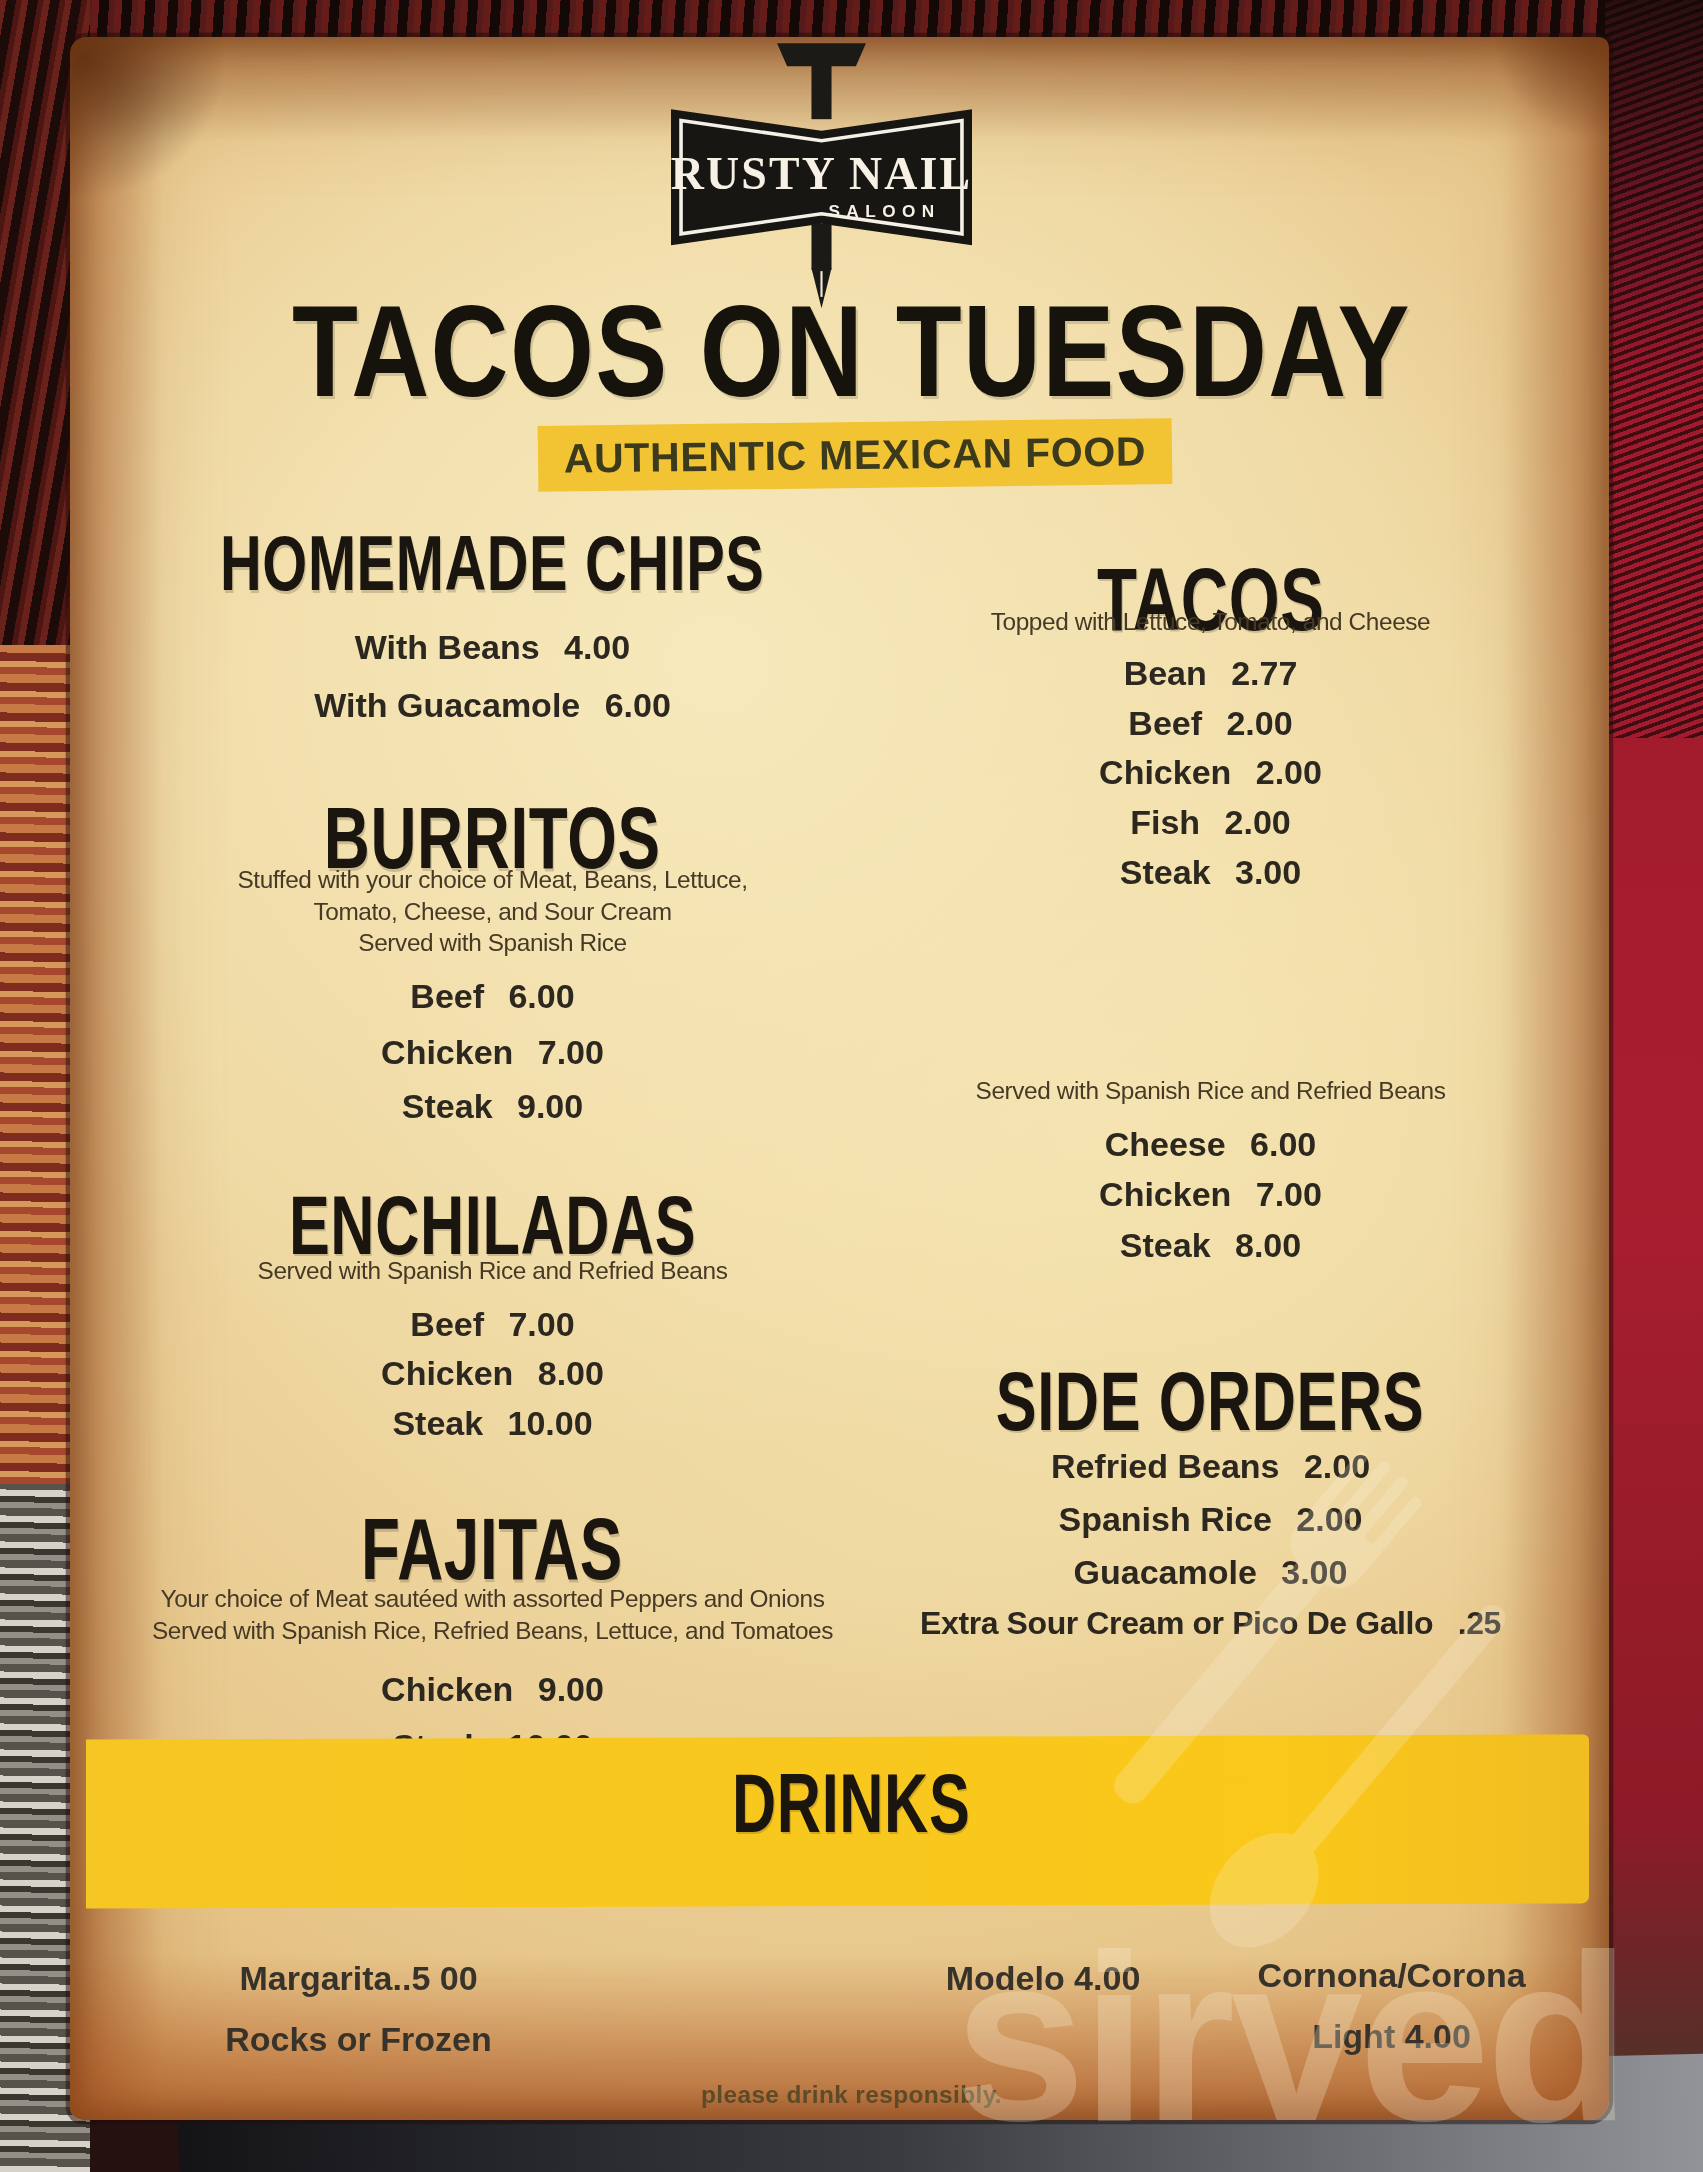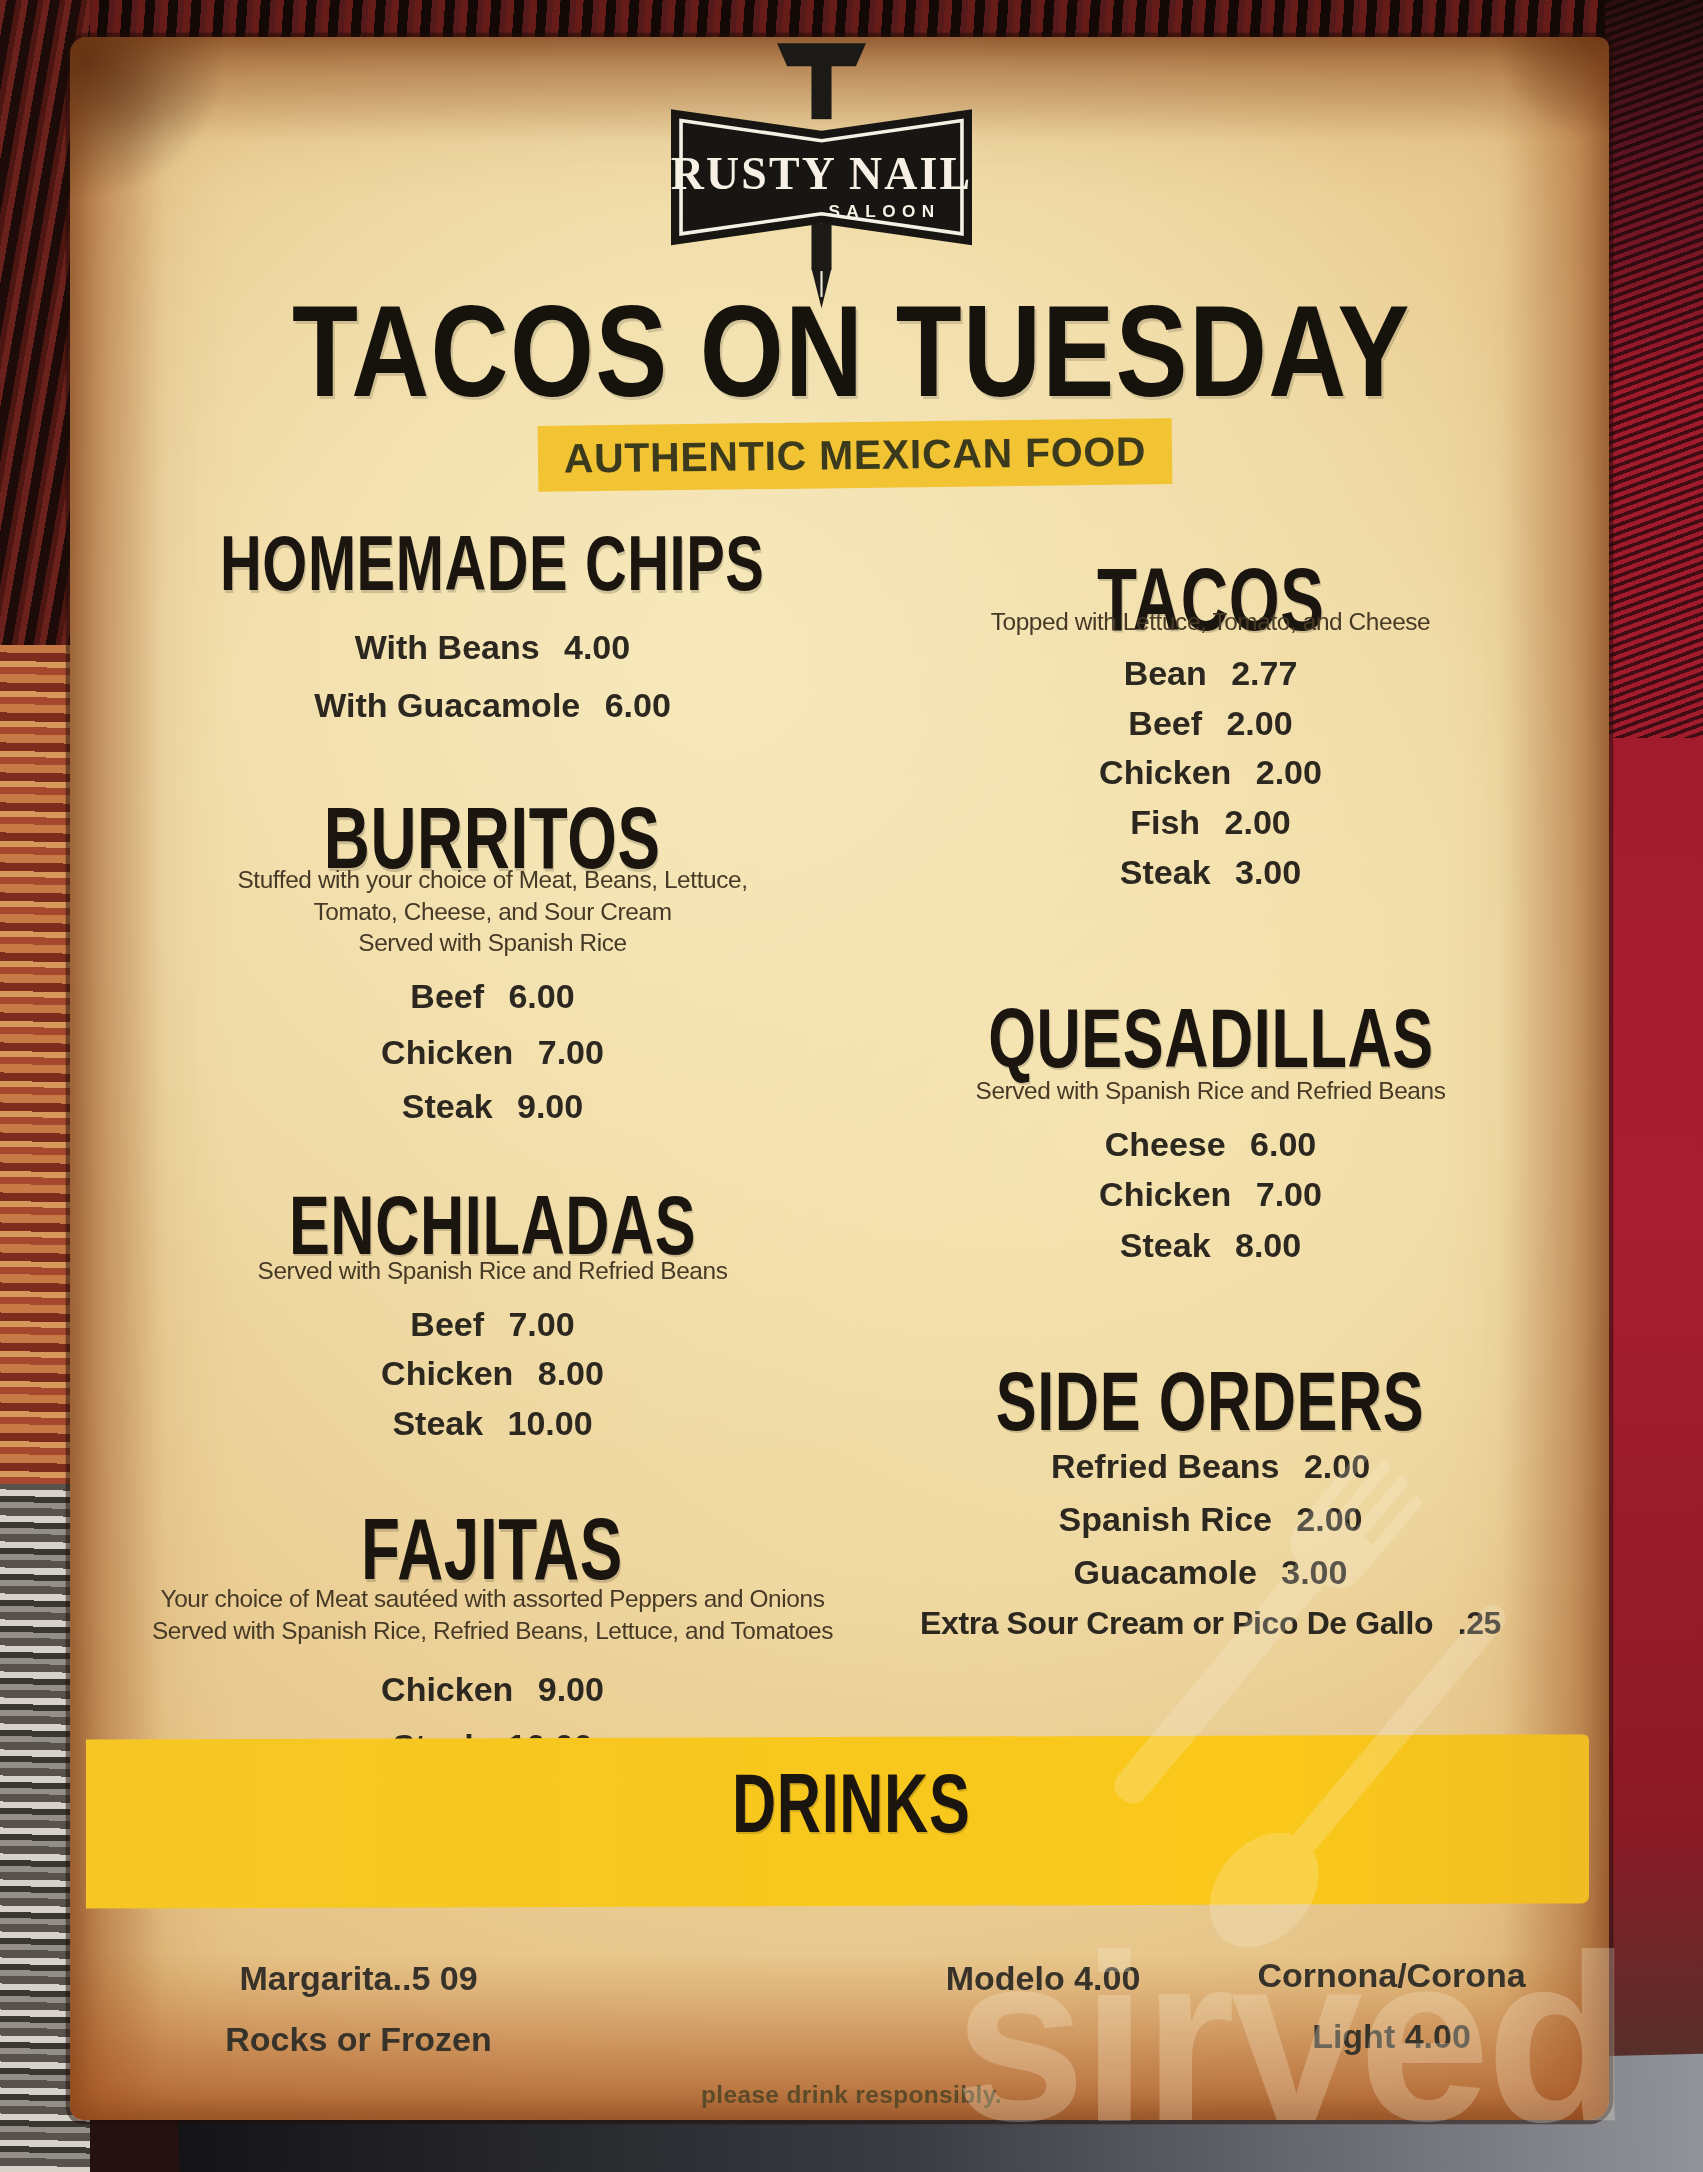--- a/index.html
+++ b/index.html
@@ -168,43 +168,40 @@
   <div class="cr" style="top:527px;margin-top:21px;">
     <span class="stamp" style="display:inline-block;font-size:77px;">TACOS</span>
   </div>
   <div class="cr desc" style="top:608px;">Topped with Lettuce, Tomato, and Cheese</div>
   <div class="cr item" style="top:654px;"><span class="nm">Bean</span><span class="pr">2.77</span></div>
   <div class="cr item" style="top:704px;"><span class="nm">Beef</span><span class="pr">2.00</span></div>
   <div class="cr item" style="top:753px;"><span class="nm">Chicken</span><span class="pr">2.00</span></div>
   <div class="cr item" style="top:803px;"><span class="nm">Fish</span><span class="pr">2.00</span></div>
   <div class="cr item" style="top:853px;"><span class="nm">Steak</span><span class="pr">3.00</span></div>
 
-  <div class="cr" style="top:991px;">
-    <span class="stamp" style="display:inline-block;font-size:72px;">QUESADILLAS</span>
-  </div>
   <div class="cr desc" style="top:1077px;">Served with Spanish Rice and Refried Beans</div>
   <div class="cr item" style="top:1125px;"><span class="nm">Cheese</span><span class="pr">6.00</span></div>
   <div class="cr item" style="top:1175px;"><span class="nm">Chicken</span><span class="pr">7.00</span></div>
   <div class="cr item" style="top:1226px;"><span class="nm">Steak</span><span class="pr">8.00</span></div>
 
   <div class="cr" style="top:1354px;">
     <span class="stamp" style="display:inline-block;font-size:72px;">SIDE ORDERS</span>
   </div>
   <div class="cr item" style="top:1447px;"><span class="nm">Refried Beans</span><span class="pr">2.00</span></div>
   <div class="cr item" style="top:1500px;"><span class="nm">Spanish Rice</span><span class="pr">2.00</span></div>
   <div class="cr item" style="top:1553px;"><span class="nm">Guacamole</span><span class="pr">3.00</span></div>
   <div class="cr item" style="top:1605px;font-size:32px;letter-spacing:-0.4px;"><span class="nm">Extra Sour Cream or Pico De Gallo</span><span class="pr">.25</span></div>
 
   <div class="drinks-band"></div>
   <div class="cf" style="top:1756px;">
     <span class="stamp" style="display:inline-block;font-size:72px;">DRINKS</span>
   </div>
 
   <div class="drink" style="left:129px;top:1959px;width:459px;">
-    <div>Margarita..5 09</div>
+    <div>Margarita..5 00</div>
     <div class="l2">Rocks or Frozen</div>
   </div>
   <div class="drink" style="left:846px;top:1959px;width:394px;">
     <div>Modelo 4.00</div>
   </div>
   <div class="drink" style="left:1169px;top:1956px;width:445px;">
     <div>Cornona/Corona</div>
     <div class="l2">Light 4.00</div>
   </div>
 

